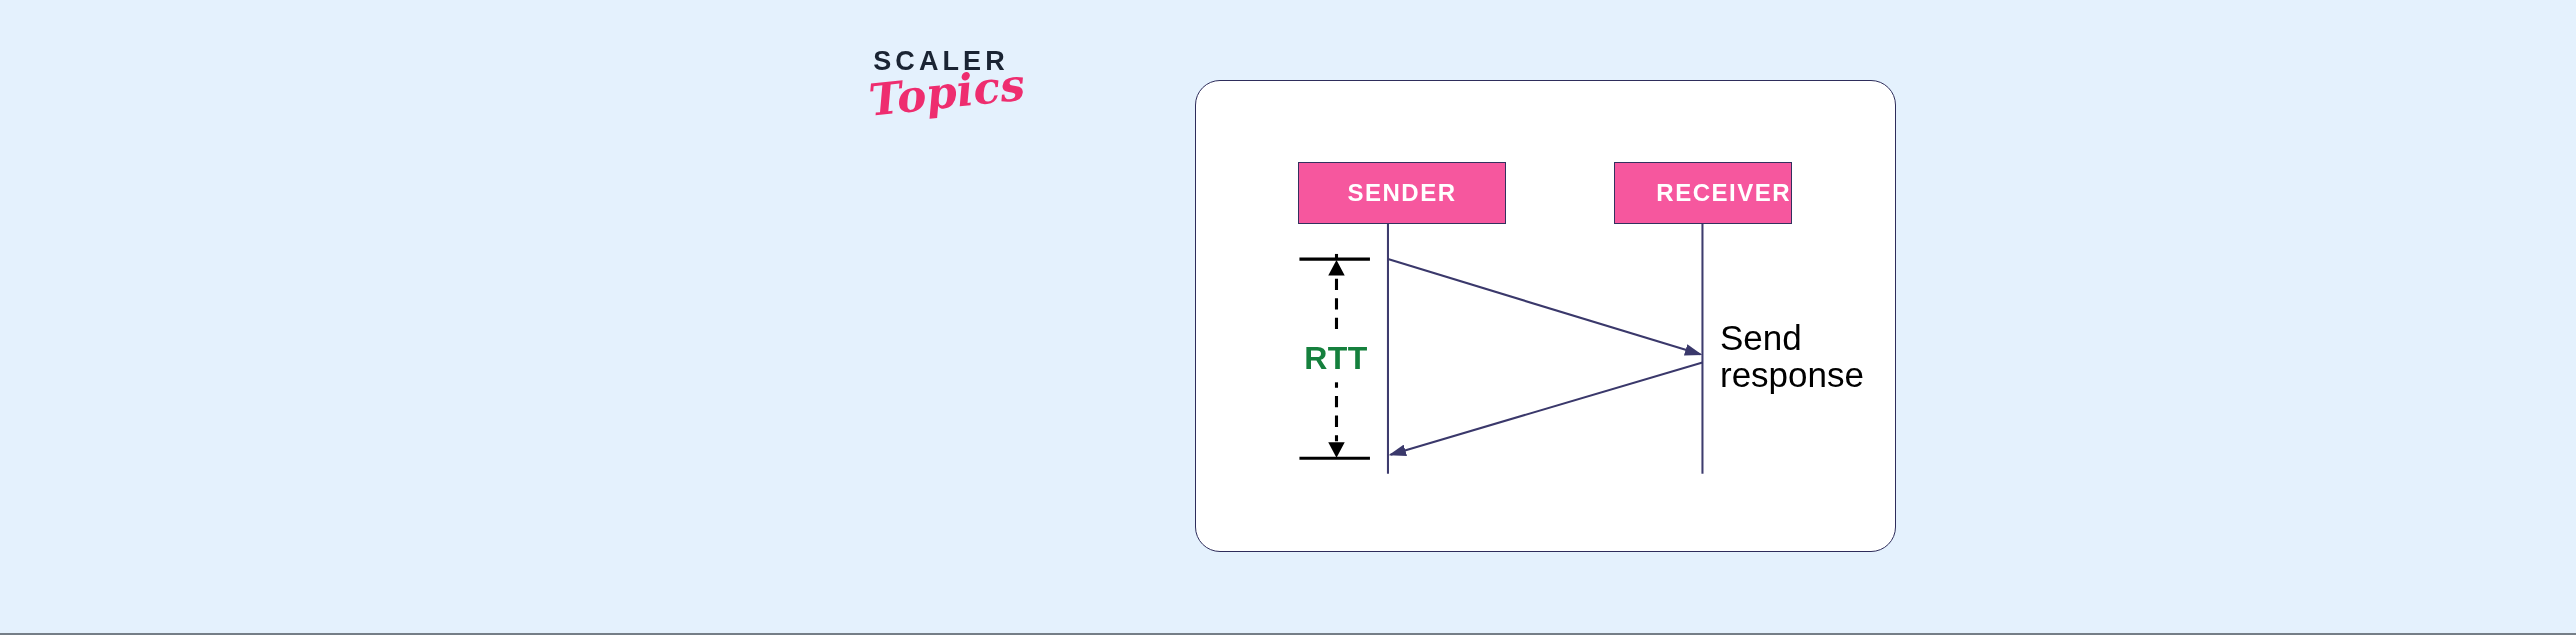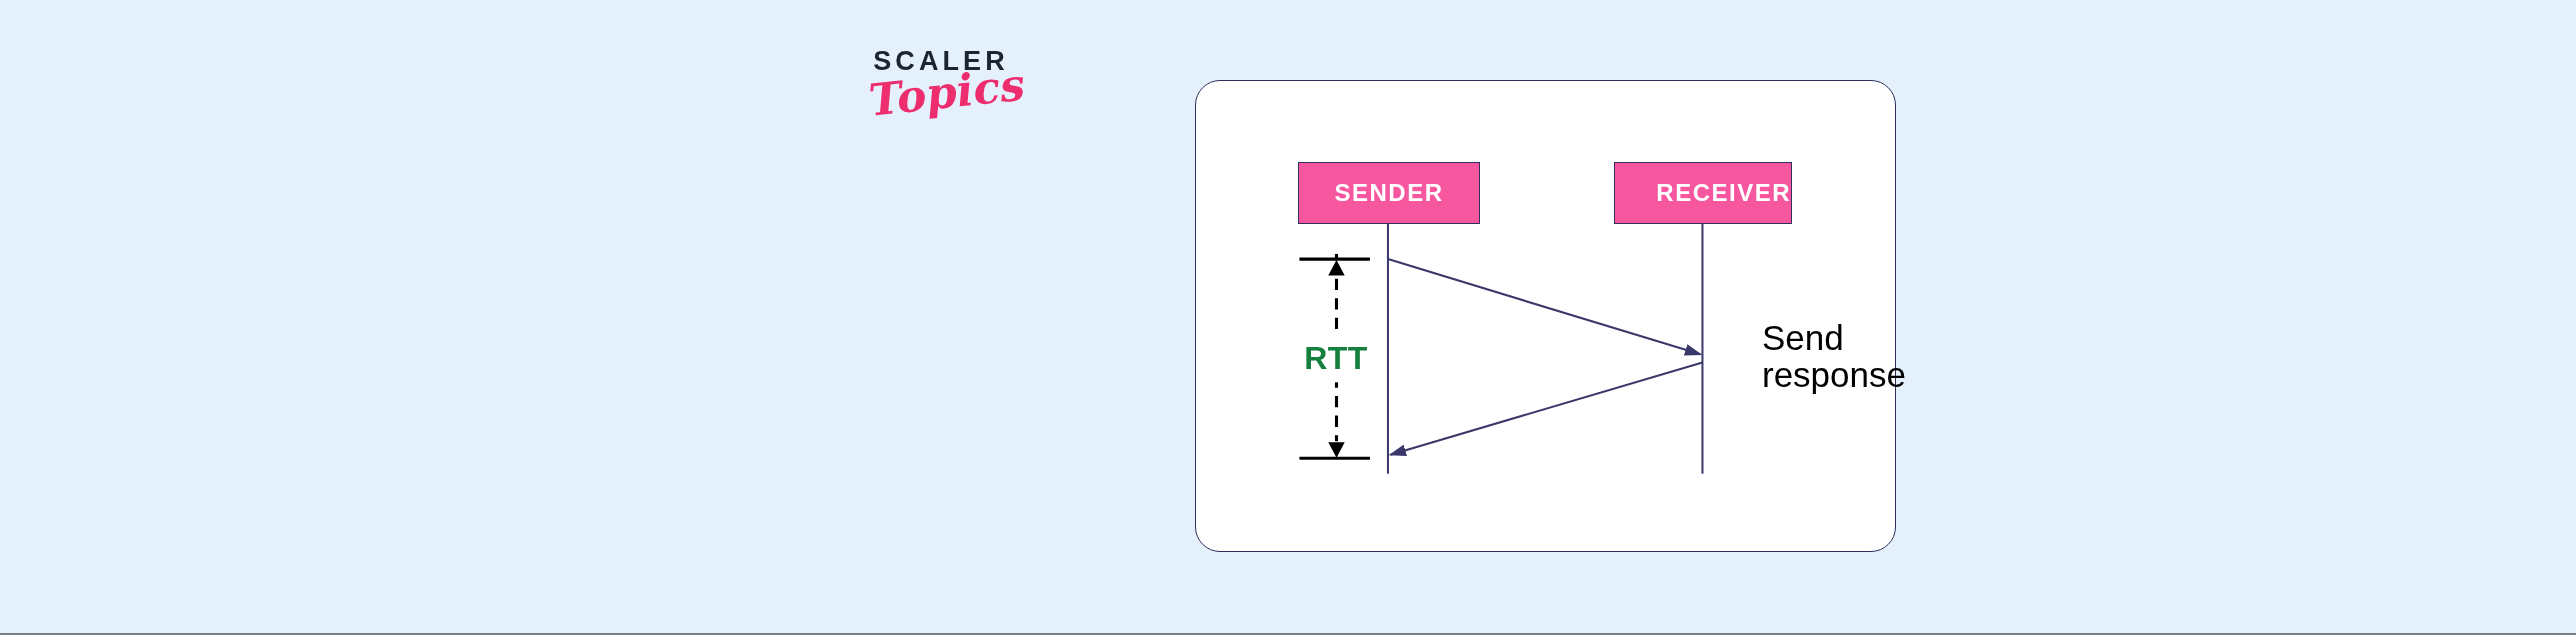--- a/index.html
+++ b/index.html
@@ -68,21 +68,21 @@
     position: absolute;
     top: 81px;
     height: 62px;
     background: #F6579E;
     border: 1.5px solid #33315F;
     box-sizing: border-box;
     display: flex;
     align-items: center;
     justify-content: center;
   }
-  .actor-box.sender   { left: 102px; width: 182px; }
+  .actor-box.sender   { left: 102px; width: 208px; }
   .actor-box.receiver { left: 418px; width: 178px; justify-content: flex-end; }
   .actor-label {
     color: #FFFFFF;
     font-weight: 700;
     font-size: 24px;
     letter-spacing: 1.5px;
   }
 
   .rtt-label {
     position: absolute;
@@ -98,21 +98,20 @@
   }
 
   .annotation {
     position: absolute;
     left: 524px;
     top: 238px;
     width: 191px;
     font-size: 35px;
     line-height: 1.06;
     color: #000000;
-    margin-left: 42px;
   }
 
   
   .bottom-bar {
     position: absolute;
     left: 0;
     bottom: 0;
     width: 100%;
     height: 2.6px;
     background: #757E87;

